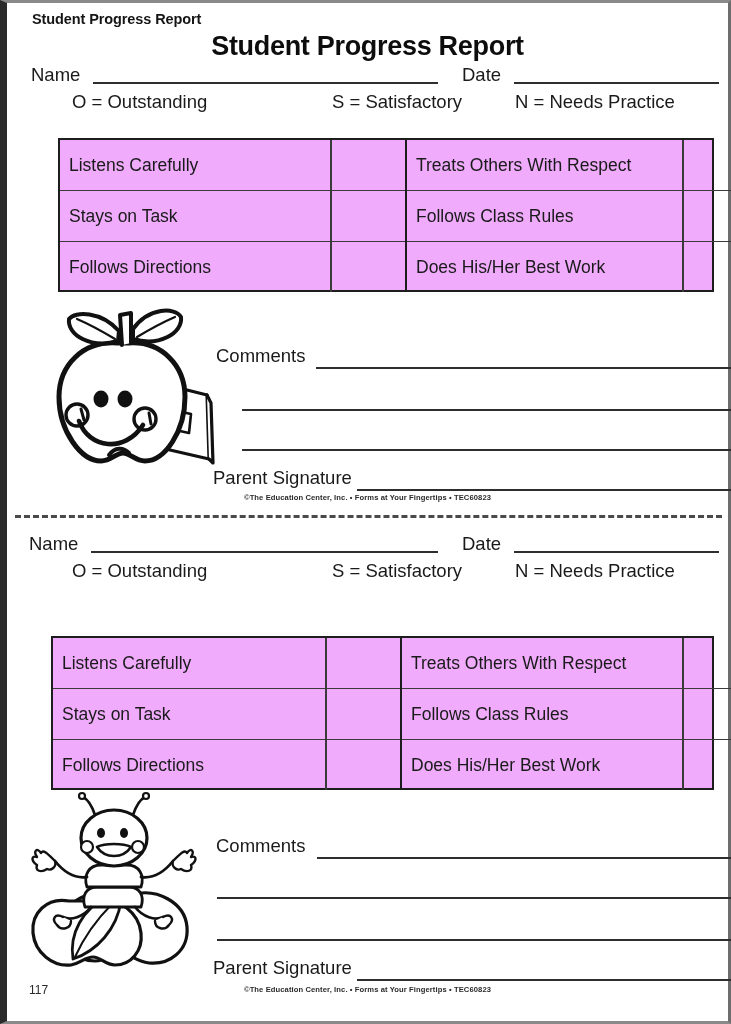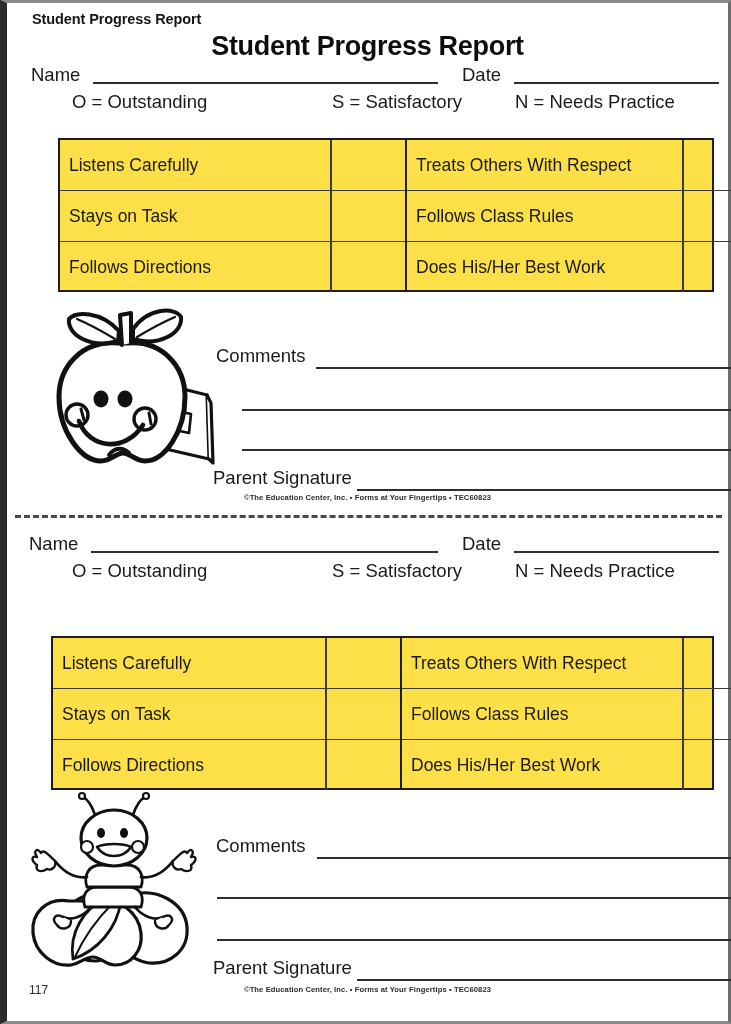--- a/index.html
+++ b/index.html
@@ -91,21 +91,21 @@
   }
   .legend .k0 { left: 65px; text-align: right; }
   .legend .k1 { left: 285px; margin-left: 40px; }
   .legend .k2 { left: 508px; }
 
   
   .grid {
     position: absolute;
     border: 2.5px solid #1d1d1d;
     box-sizing: border-box;
-    background: #fde047;
+    background: #f0abfc;
   }
   .grid table {
     border-collapse: collapse;
     width: 100%;
     height: 100%;
     table-layout: fixed;
   }
   .grid td {
     border: 1.6px solid #3a3a3a;
     padding: 0 0 0 9px;

